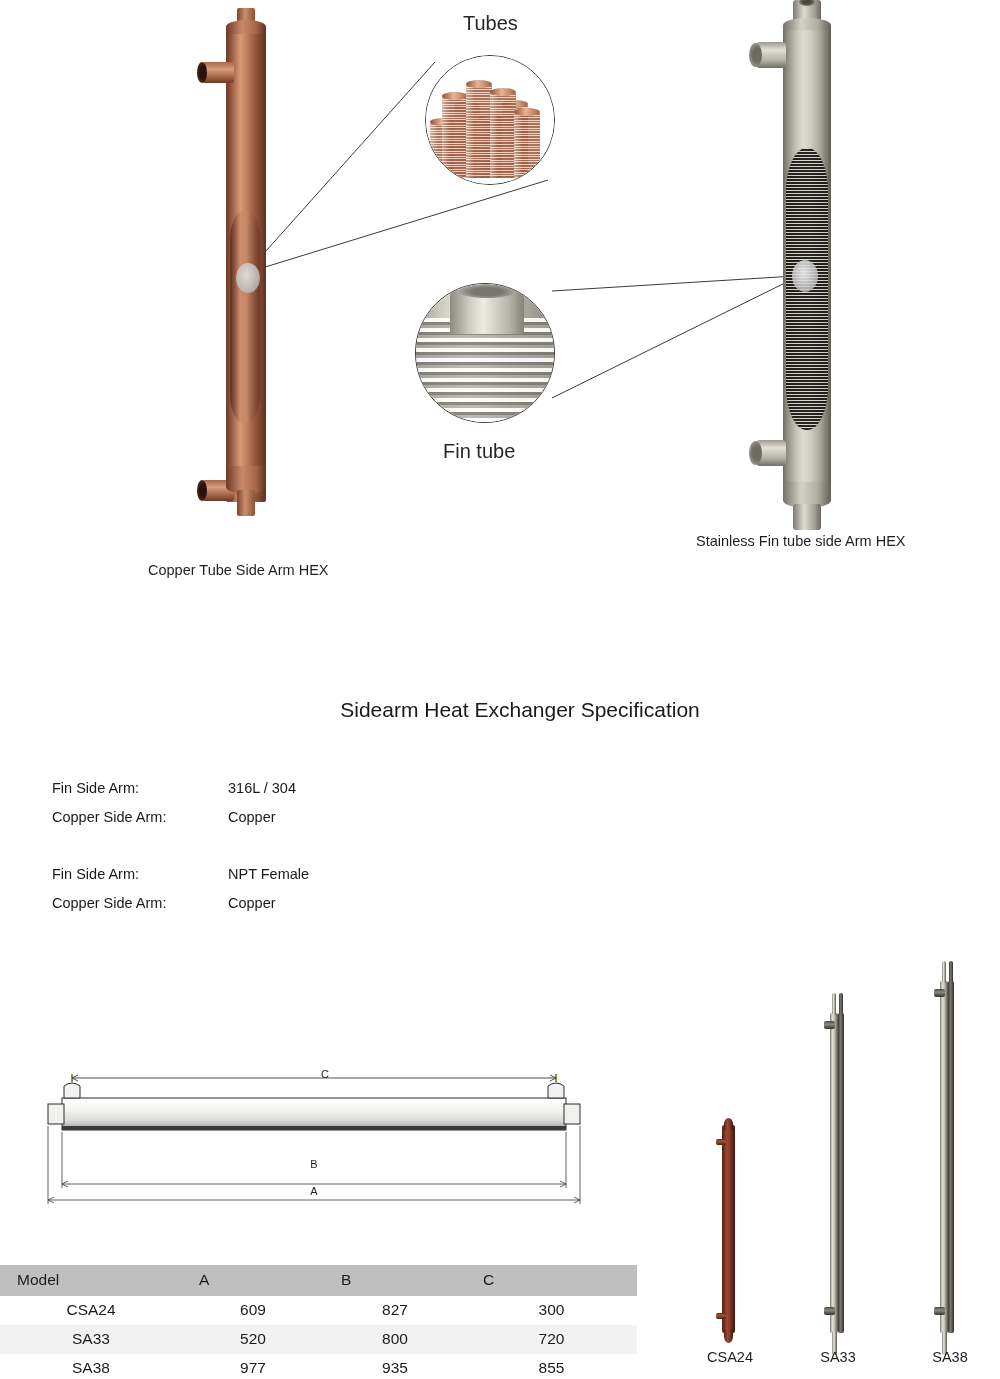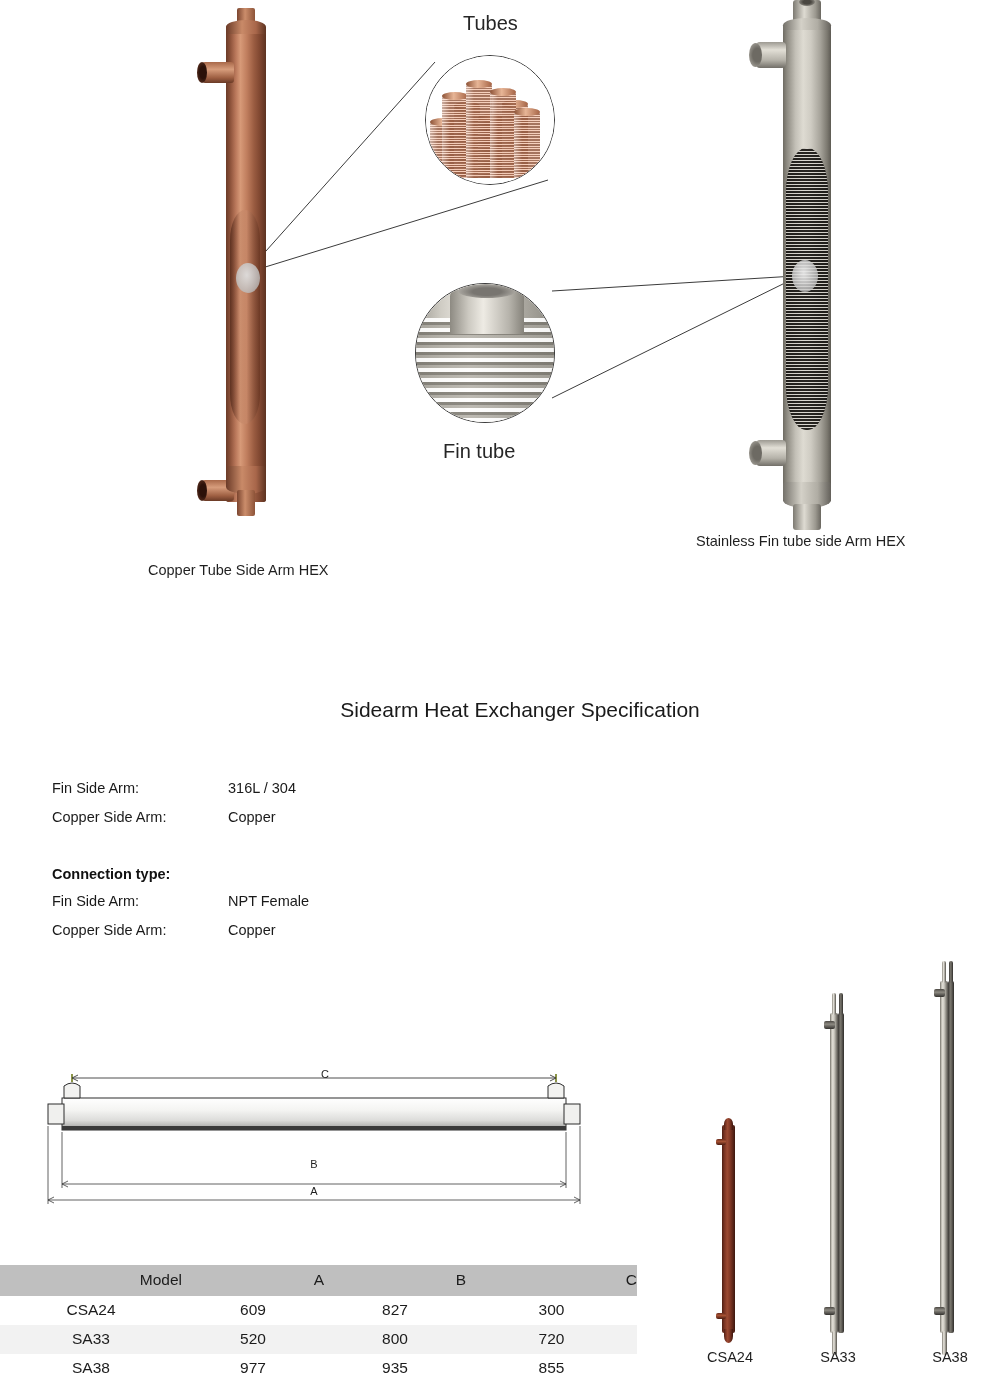--- a/index.html
+++ b/index.html
@@ -213,21 +213,21 @@
 
   
   .dim-drawing { position: absolute; left: 34px; top: 1070px; width: 580px; height: 140px; }
 
   
   .spec-table {
     position: absolute; left: 0px; top: 1265px; width: 637px;
     border-collapse: collapse; font-size: 15.5px; color: #1c1c1c;
   }
   .spec-table th {
-    background: #bfbfbf; font-weight: normal; padding: 6px 0 7px 3px; text-align: right;
+    background: #bfbfbf; font-weight: normal; padding: 6px 0 7px 17px; text-align: left;
   }
   .spec-table td { padding: 5px 0 6px 0; text-align: center; }
   .spec-table tr.alt td { background: #f2f2f2; }
   .spec-table col.c0 { width: 182px; }
   .spec-table col.c1 { width: 142px; }
   .spec-table col.c2 { width: 142px; }
   .spec-table col.c3 { width: 171px; }
 
   
   .size-compare { position: absolute; left: 690px; top: 955px; width: 310px; height: 425px; }
@@ -322,21 +322,20 @@
       <div class="k">Fin Side Arm:</div>
       <div class="v">316L / 304</div>
     </div>
     <div class="spec-row">
       <div class="k">Copper Side Arm:</div>
       <div class="v">Copper</div>
     </div>
 
     <div class="spec-gap"></div>
 
-    <div class="spec-heading">Connection type:</div>
     <div class="spec-row">
       <div class="k">Fin Side Arm:</div>
       <div class="v">NPT Female</div>
     </div>
     <div class="spec-row">
       <div class="k">Copper Side Arm:</div>
       <div class="v">Copper</div>
     </div>
   </div>
 

